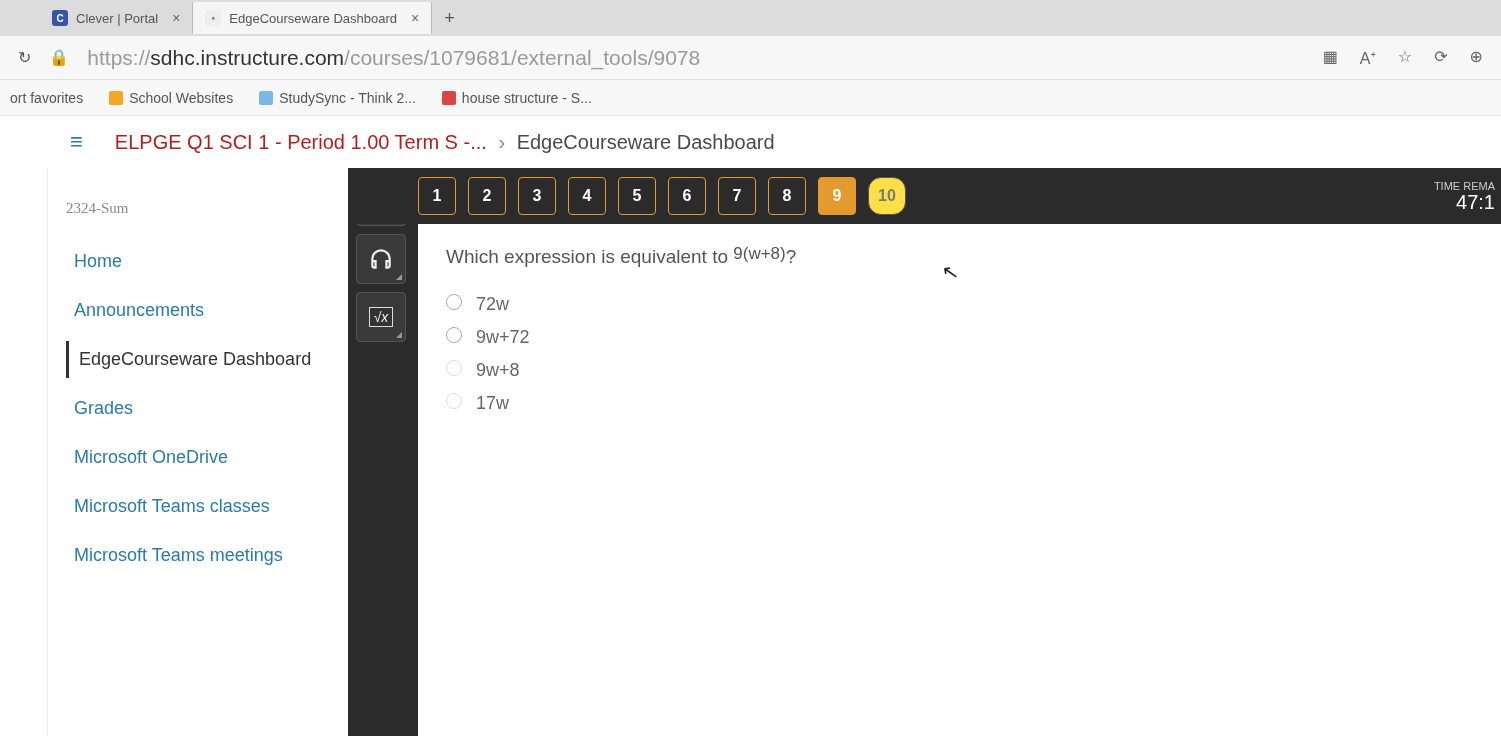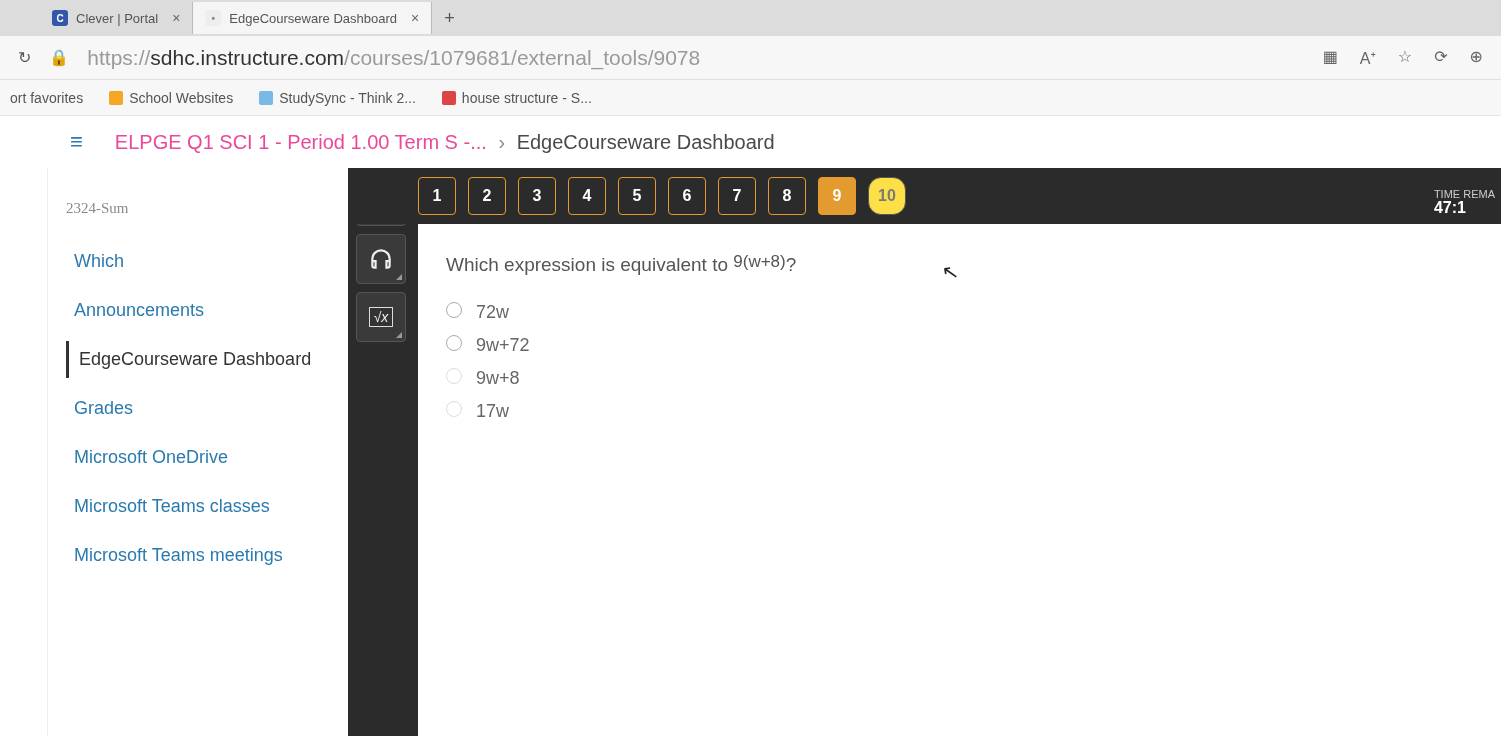--- a/index.html
+++ b/index.html
@@ -25,43 +25,43 @@
   .bm-bar { height: 36px; display: flex; align-items: center; gap: 26px; padding: 0 10px; font-size: 14px; color: #555; background:#f7f7f7; border-bottom:1px solid #e5e5e5;}
   .bm-item { display:flex; align-items:center; gap:6px;text-align:right; }
   .bm-ico { width:14px;height:14px;display:inline-block;background:#f5a623;border-radius:2px;}
   .bm-ico.blue{background:#7ab8e6;}
   .bm-ico.red{background:#d44;}
 
   
   .crumb-row { height:52px; display:flex; align-items:center; padding:0 28px 0 70px; gap:20px; background:#fff;}
   .ham { font-size:22px; color:#2a7ab0; margin-right:12px;}
   .crumb { font-size:20px; }
-  .crumb .course { color:#ec4899; }
+  .crumb .course { color:#b91c1c; }
   .crumb .sep { color:#888; margin:0 6px;}
   .crumb .current { color:#4a4a4a; }
 
   
   .main { display:flex; height: calc(736px - 36px - 44px - 36px - 52px); background:#fff;}
   .left-rail { width:48px; background:#fff; border-right:1px solid #eee;}
   .sidebar { width:300px; padding:32px 16px 0 18px; font-size:18px; color:#2a7ab0;}
   .sidebar .term { color:#8a8a8a; font-size:15px; margin-bottom:26px;font-family:Liberation Serif, serif;}
   .sidebar .nav-item { display:block; padding:8px 0 8px 8px; margin-bottom:12px; }
   .sidebar .nav-item.active { color:#333; border-left:3px solid #333; padding-left:10px;}
   .sidebar .nav-item.active span{color:#333;}
 
   
   .assess { flex:1; background:#2b2b2b; position:relative; }
   .assess-top { height:56px; background:#2b2b2b; display:flex; align-items:center; padding-left:70px; gap:12px; position:relative;}
   .qnum { width:38px;height:38px;border:1px solid #e39a2e;border-radius:4px;background:#2b2b2b;color:#fff;display:flex;align-items:center;justify-content:center;font-size:16px;font-weight:600;}
   .qnum.current { background:#e39a2e; border-color:#e39a2e;}
   .qnum.disabled { background:#fde047; border-color:#555; color:#7a7a7a;border-radius:13px;}
-  .timer { position:absolute; right:6px; top:20px; text-align:left; color:#ccc; font-size:11px;}
-  .timer .big { font-size:16px; color:#fff; font-weight:700; line-height:1;}
-
-  .assess-body { position:absolute; top:56px; left:70px; right:0; bottom:0; background:#fff; padding:28px 28px;}
+  .timer { position:absolute; right:6px; top:12px; text-align:right; color:#ccc; font-size:11px;}
+  .timer .big { font-size:20px; color:#fff; font-weight:400; line-height:1;}
+
+  .assess-body { position:absolute; top:56px; left:70px; right:0; bottom:0; background:#fff; padding:20px 28px;}
   .qtext { font-size:19px; color:#555; margin-bottom:26px;}
   .qtext .expr { vertical-align:4px; font-size:17px;}
   .opts { display:flex; flex-direction:column; gap:12px; font-size:18px; color:#666;}
   .opt { display:flex; align-items:flex-start; gap:14px;}
   .radio { width:16px;height:16px;border:1.5px solid #aaa;border-radius:50%; flex-shrink:0;}
   .radio.faint { border-color:#ddd;}
 
   .tool-col { position:absolute; left:0; top:0; width:66px; display:flex; flex-direction:column; gap:8px; padding:8px 8px;}
   .tool-btn { width:50px;height:50px;background:#3a3a3a;border:1px solid #555;border-radius:4px;display:flex;align-items:center;justify-content:center;color:#eee;font-size:22px; position:relative;}
   .tool-btn .corner{position:absolute;right:3px;bottom:3px;width:0;height:0;border-left:6px solid transparent;border-bottom:6px solid #999;}
@@ -126,21 +126,21 @@
     <span class="sep">›</span>
     <span class="current">EdgeCourseware Dashboard</span>
   </span>
 </div>
 
 <div class="main">
   <div class="left-rail"></div>
 
   <div class="sidebar">
     <div class="term">2324-Sum</div>
-    <a class="nav-item">Which</a>
+    <a class="nav-item">Home</a>
     <a class="nav-item">Announcements</a>
     <a class="nav-item active"><span>EdgeCourseware Dashboard</span></a>
     <a class="nav-item">Grades</a>
     <a class="nav-item">Microsoft OneDrive</a>
     <a class="nav-item">Microsoft Teams classes</a>
     <a class="nav-item">Microsoft Teams meetings</a>
   </div>
 
   <div class="assess">
     <div class="tool-col">

